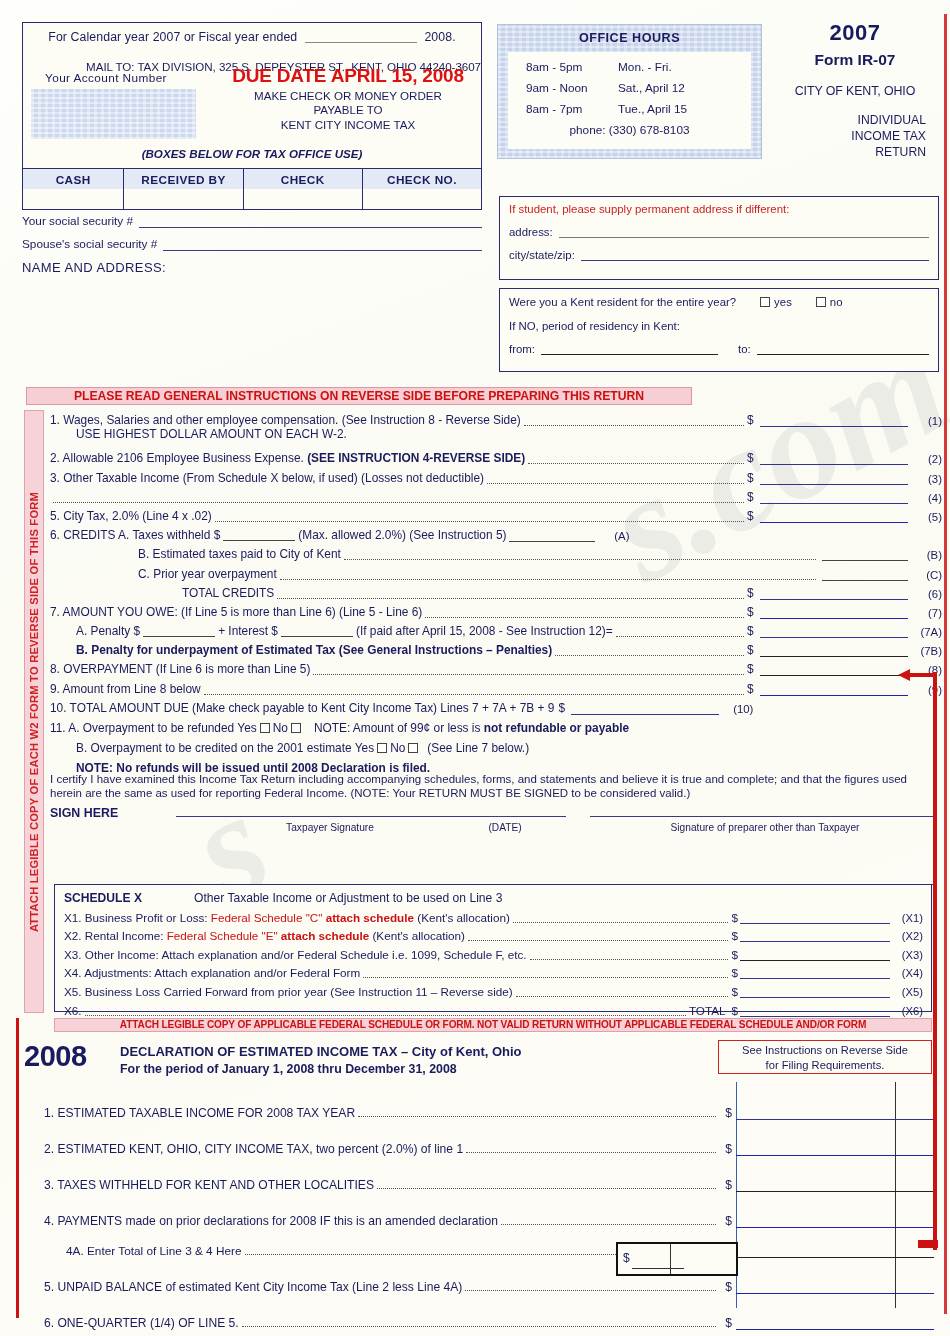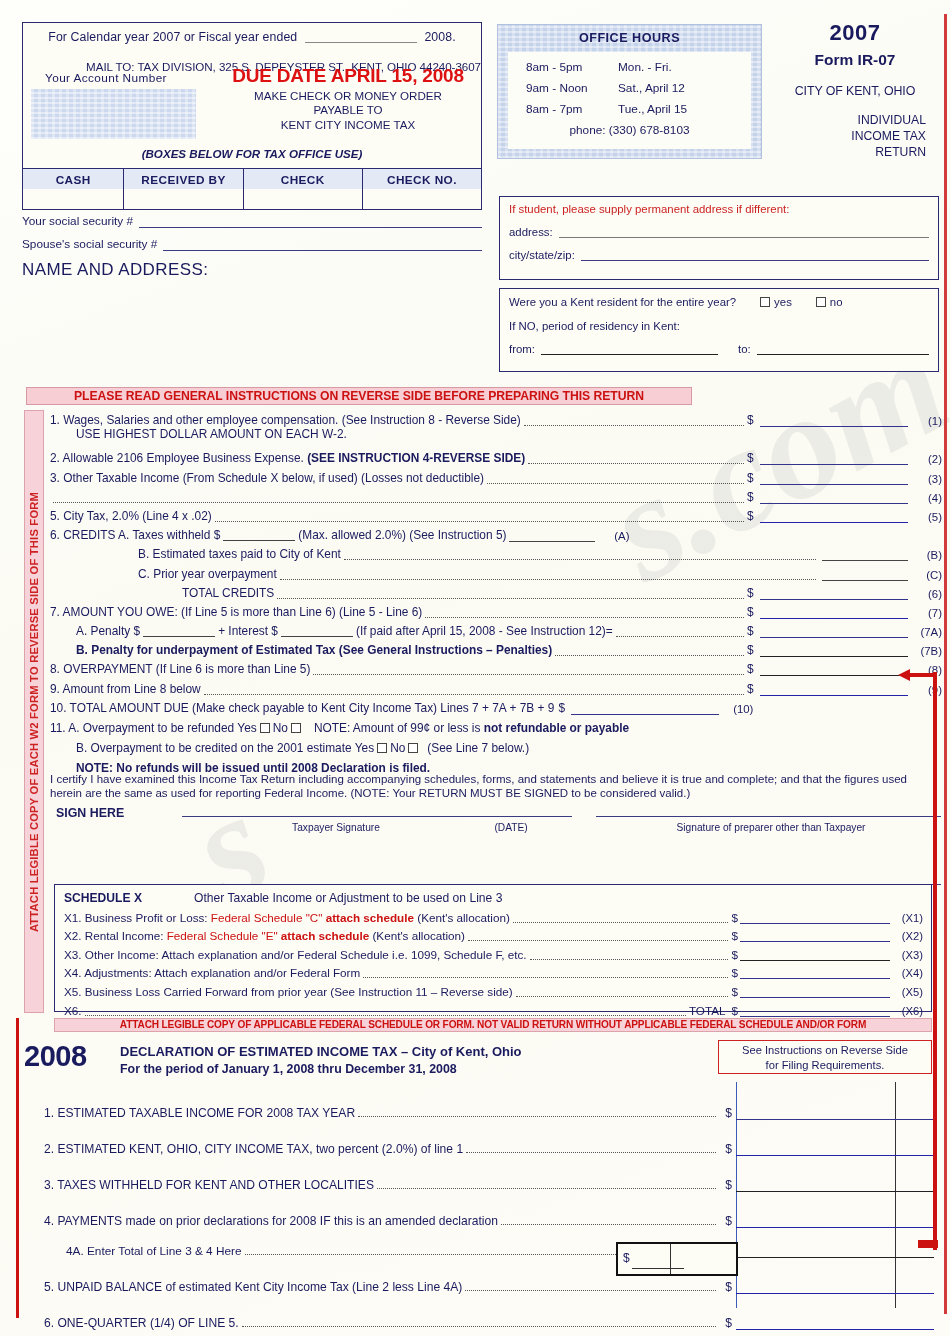--- a/index.html
+++ b/index.html
@@ -97,21 +97,21 @@
     background: linear-gradient(#e3eaf6 0 20px,#fdfdf6 20px 100%);
   }
   .ou-cell:last-child { border-right: none; }
   .ou-cell.w1 { flex: .85; }
 
   
   .ssnwrap { position: absolute; left: 22px; top: 214px; width: 460px; }
   .ssnrow { font-size: 11.8px; display: flex; align-items: flex-end; margin-bottom: 9px; }
   .ssnrow .lbl { white-space: nowrap; }
   .ssnrow .line { flex: 1; border-bottom: 1.1px solid #3b3b82; height: 11px; margin-left: 6px; }
-  .namelbl { font-size: 17px; letter-spacing: .4px; margin-top: 2px; }
+  .namelbl { font-size: 13px; letter-spacing: .4px; margin-top: 2px; }
 
   
   .ohbox {
     position: absolute; left: 497px; top: 24px;
     width: 265px; height: 135px;
     background: #c5d3ea;
     background-image:
       repeating-linear-gradient(0deg, rgba(255,255,255,.42) 0 2px, rgba(255,255,255,0) 2px 5px),
       repeating-linear-gradient(90deg, rgba(255,255,255,.30) 0 3px, rgba(255,255,255,0) 3px 7px);
     border: 1px solid #b2c2de;
@@ -218,21 +218,21 @@
   .cbox {
     display:inline-block; width: 10px; height: 10px;
     border: 1.2px solid #444; background: #fff; vertical-align: -1px; margin: 0 3px;
   }
 
   
   .certify {
     position: absolute; left: 50px; top: 772px; width: 880px;
     font-size: 11.5px; line-height: 14.4px;
   }
-  .signwrap { position: absolute; left: 50px; top: 806px; width: 885px; margin-left: 6px; }
+  .signwrap { position: absolute; left: 50px; top: 806px; width: 885px; }
   .signhere { font-size: 12.4px; font-weight: bold; }
   .sigrow { position: relative; height: 42px; }
   .sigline { position: absolute; border-bottom: 1.2px solid #3b3b82; height: 1px; }
   .sigcap { position: absolute; font-size: 10.2px; text-align: center; }
 
   
   .schedbox {
     position: absolute; left: 54px; top: 884px;
     width: 878px; height: 128px;
     border: 1.4px solid #2a2a70; background: #fdfdf6;

